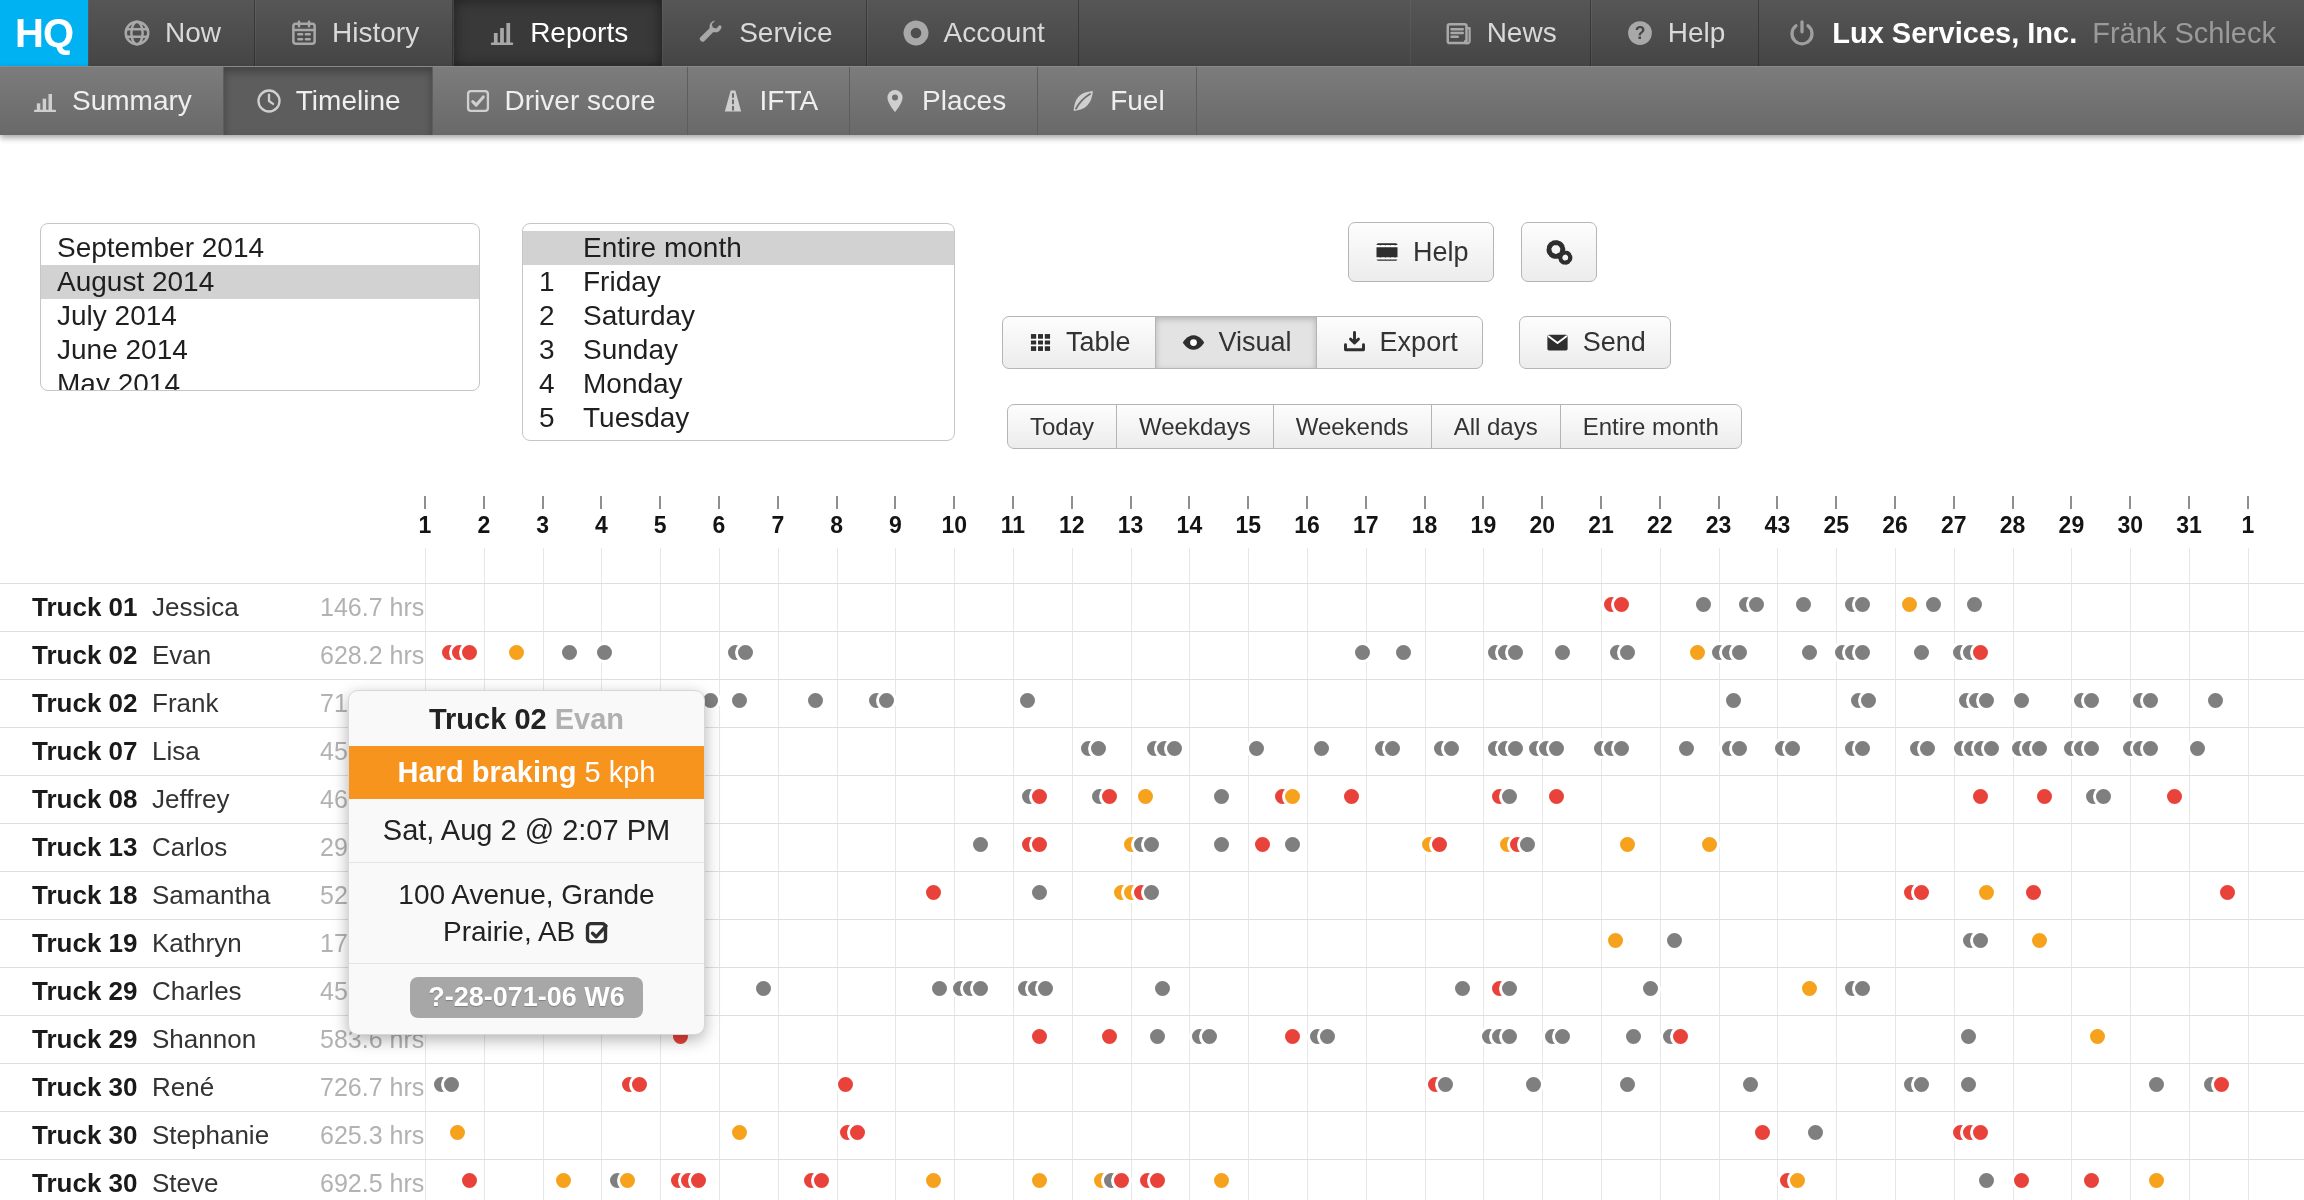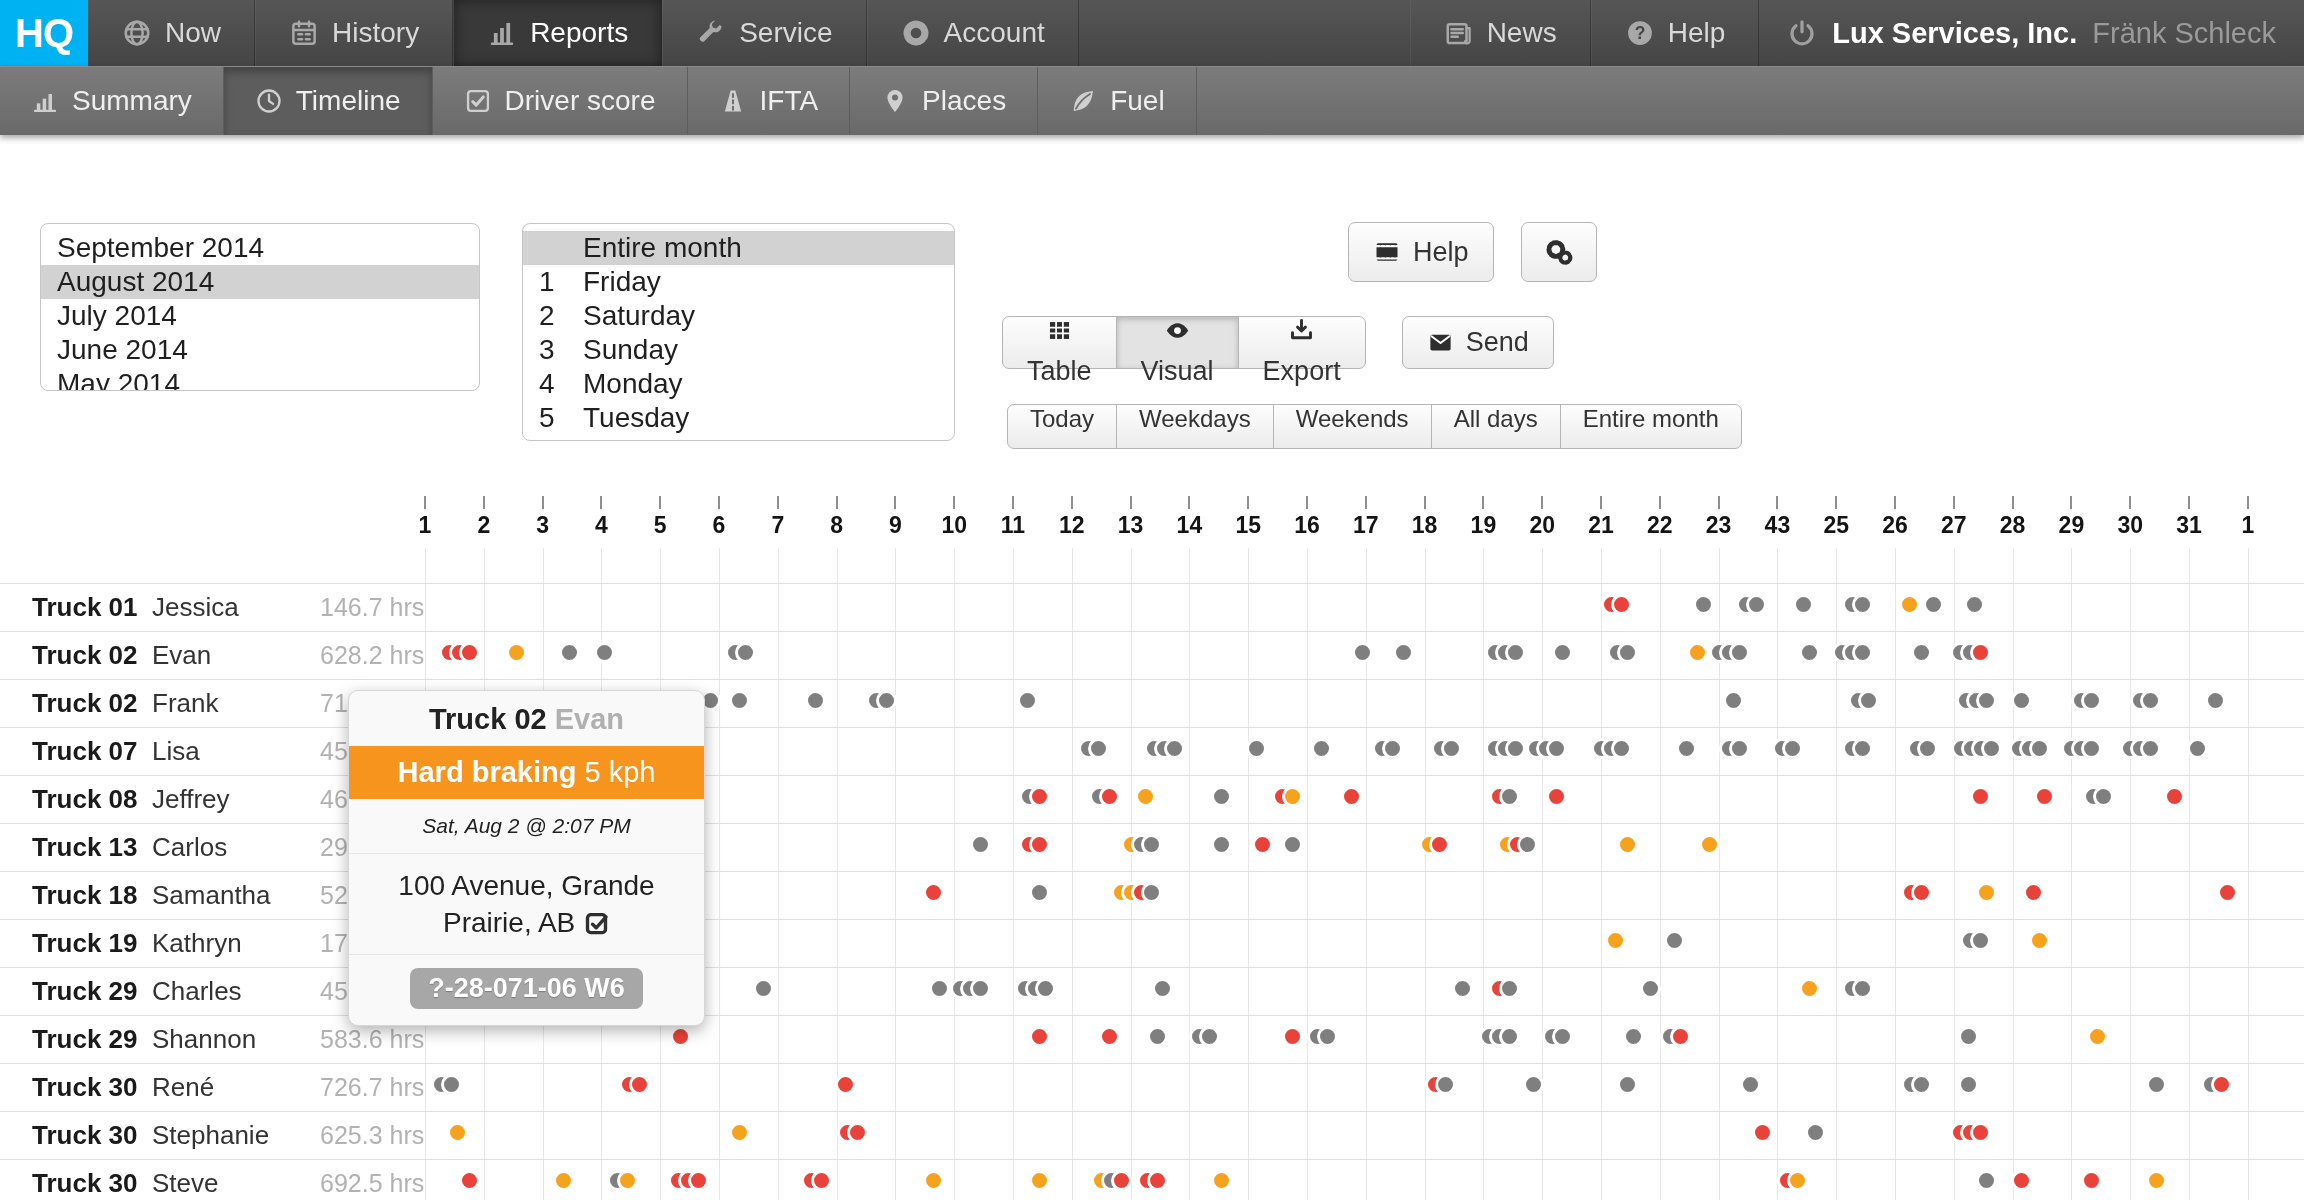--- a/index.html
+++ b/index.html
@@ -43,21 +43,21 @@
   .pill { position:absolute; left:1000px; top:223px; width:312px; height:59px; border:1px solid #c9c9c9;
     border-radius:30px; font-size:28px; padding:0 30px; color:#333; outline:none;
     font-family:"Liberation Sans", sans-serif; }
   .pill::placeholder { color:#b4b4b4; }
 
   .btn { display:flex; align-items:center; gap:12px; height:53px; padding:0 24px; font-size:27px; color:#333;
     background:linear-gradient(#fdfdfd,#ececec); border:1px solid #b5b5b5; cursor:pointer; white-space:nowrap; }
   .btn .ic { display:flex; color:#2e2e2e; }
   .btn.pressed { background:#e3e3e3; box-shadow:inset 0 2px 6px rgba(0,0,0,.22); }
   .btngroup { display:flex; }
-  .btngroup .btn { border-radius:0; margin-left:-1px;flex-direction:column; }
+  .btngroup .btn { border-radius:0; margin-left:-1px; }
   .btngroup .btn:first-child { border-radius:7px 0 0 7px; margin-left:0; }
   .btngroup .btn:last-child { border-radius:0 7px 7px 0; }
   .btn.single { border-radius:7px; }
   #viewrow { position:absolute; left:1002px; top:316px; display:flex; gap:36px; }
   #rangerow { position:absolute; left:1007px; top:404px; }
   #rangerow .btn { height:45px; font-size:24px; padding:0 22px; }
   #helpbtn { position:absolute; left:1348px; top:222px; height:60px; border-radius:7px; }
   #gearbtn { position:absolute; left:1521px; top:222px; height:60px; width:76px; justify-content:center; border-radius:7px; }
 
   
@@ -71,21 +71,21 @@
   .dot { position:absolute; width:21px; height:21px; border:3px solid #fff; border-radius:50%; }
 
   
   #tooltip { position:absolute; left:348px; top:690px; width:357px; background:#f9f9f9;
     border:1px solid #d7d7d7; border-radius:10px; box-shadow:0 5px 16px rgba(0,0,0,.3);
     text-align:center; color:#222; z-index:50; overflow:hidden; }
   .tt-title { padding:12px 8px 10px; font-size:29px; font-weight:bold; }
   .tt-driver { color:#b0b0b0; }
   .tt-banner { background:#f7941e; color:#fff; font-size:29px; padding:10px 6px; }
   .tt-banner b { font-weight:bold; }
-  .tt-time { font-size:21px; padding:15px 6px;font-style:italic; }
+  .tt-time { font-size:29px; padding:15px 6px; }
   .tt-sep { height:1px; background:#e4e4e4; }
   .tt-addr { font-size:28px; padding:13px 30px; line-height:37px; }
   .tt-addr .ic { display:inline-flex; vertical-align:-4px; color:#2f2f2f; }
   .tt-badgewrap { padding:13px 0 16px; }
   .tt-badge { display:inline-block; background:#a7a7a7; color:#fff; font-weight:bold; font-size:27px;
     padding:5px 18px; border-radius:8px; text-shadow:0 1px 1px rgba(0,0,0,.25); }
 </style>
 </head>
 <body>
 

